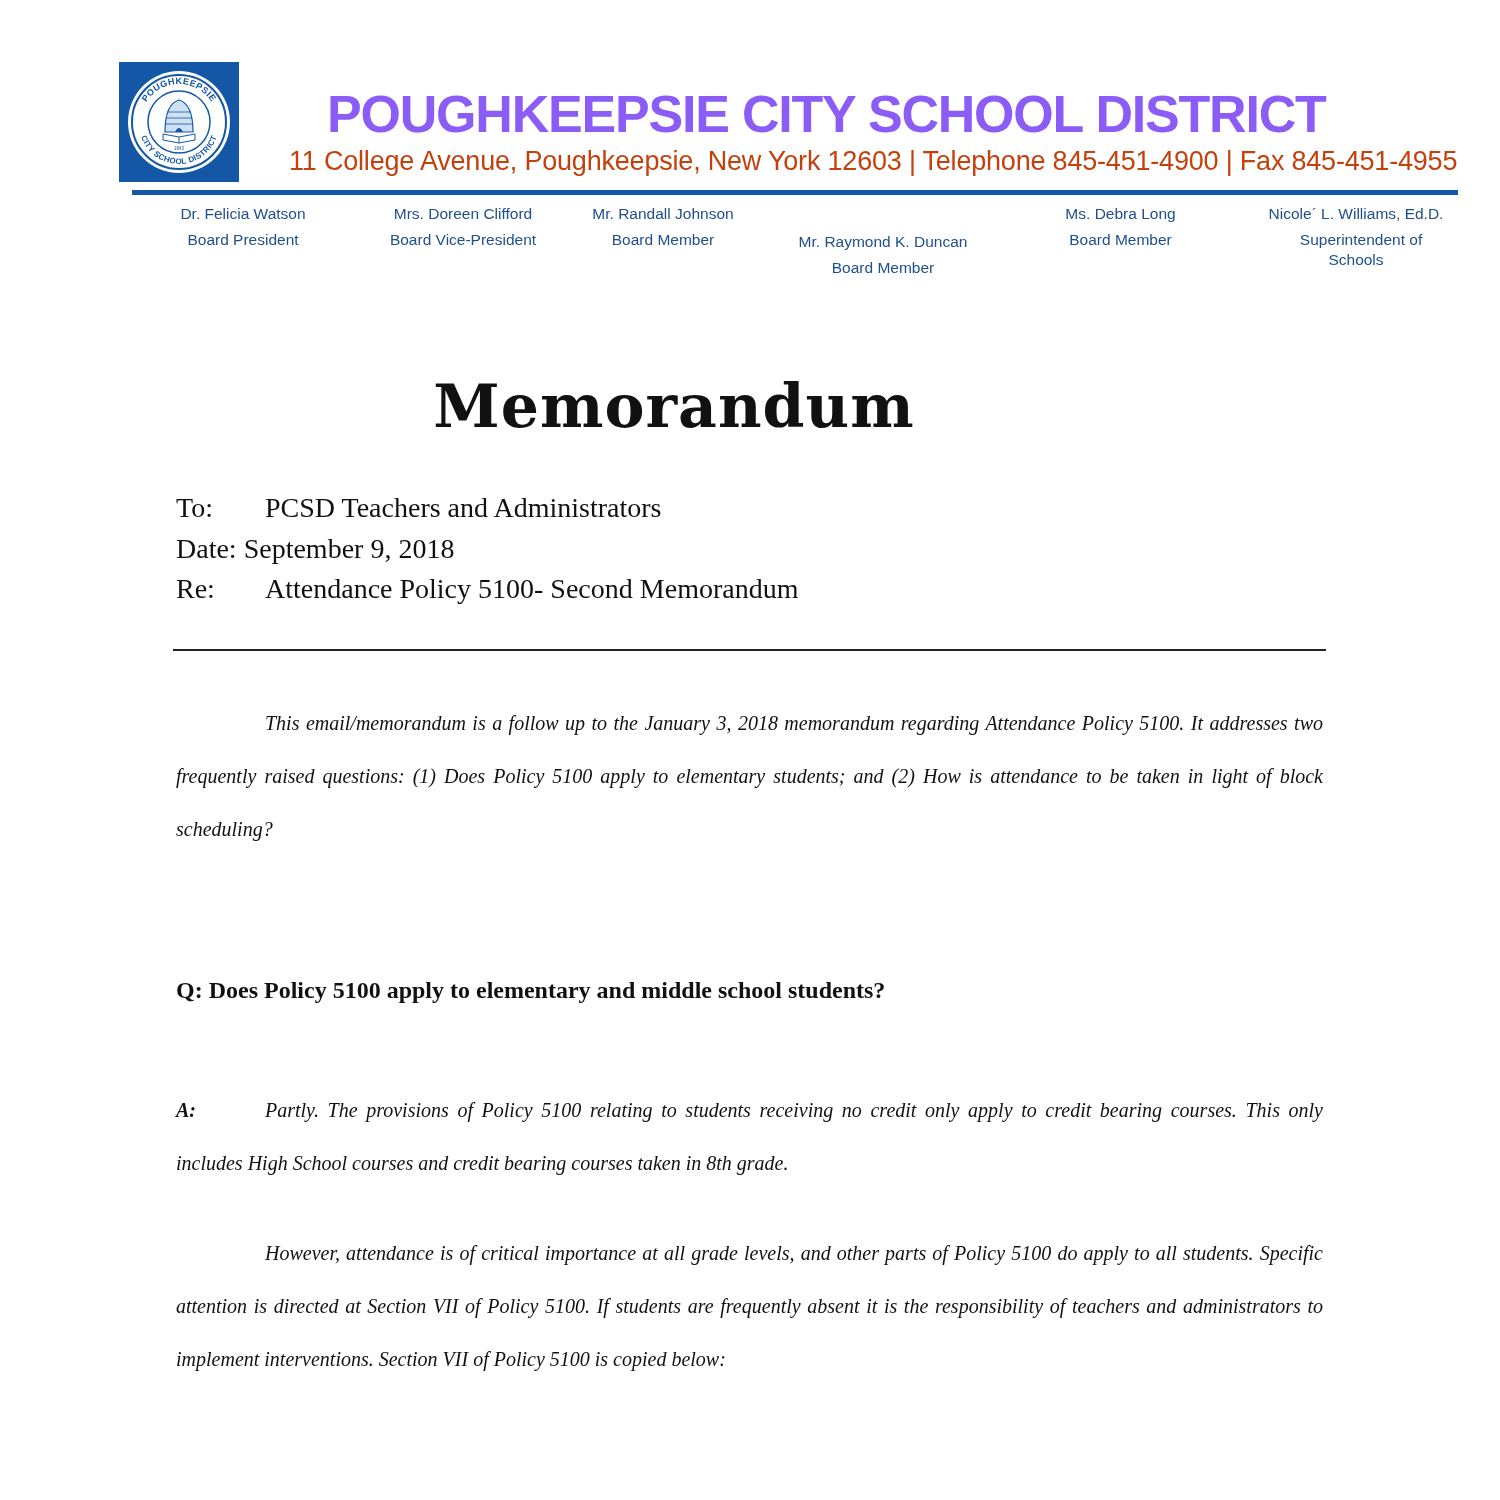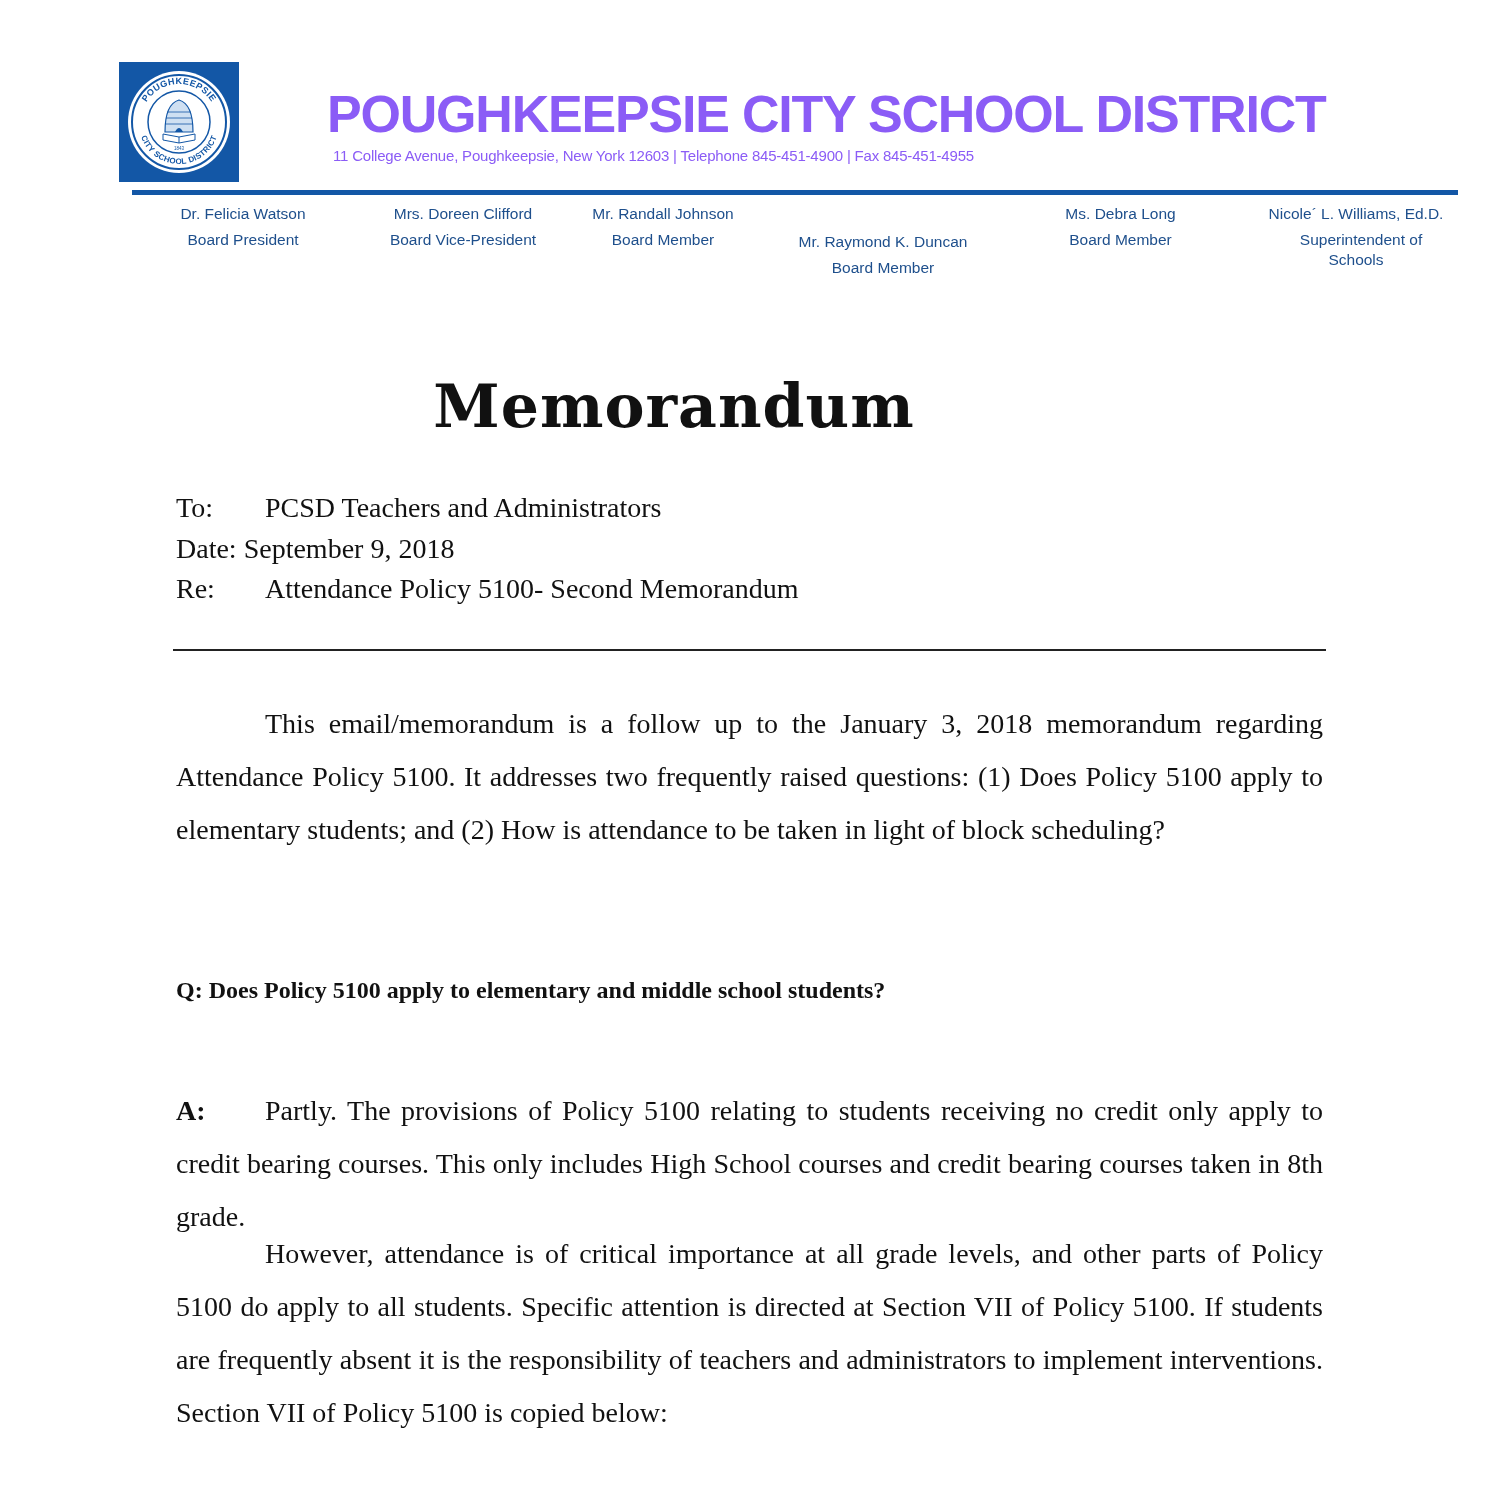--- a/index.html
+++ b/index.html
@@ -2,38 +2,38 @@
 <html><head>
 <meta charset="utf-8">
 <style>
   html, body { margin: 0; padding: 0; background: #ffffff; }
   body { width: 1500px; height: 1500px; position: relative; overflow: hidden; font-family: "Liberation Serif", serif; color: #111; }
 
   
   .seal-box { position: absolute; left: 119px; top: 62px; width: 120px; height: 120px; background: #1357a6; }
   .seal-box svg { position: absolute; left: 6px; top: 6px; }
   .district-name { position: absolute; left: 288px; top: 88px; font-family: "Liberation Sans", sans-serif; font-weight: bold; font-size: 52px; letter-spacing: -1.2px; color: #8b5cf6; white-space: nowrap; line-height: 1; margin-left: 39px; }
-  .district-address { position: absolute; left: 289px; top: 148px; font-family: "Liberation Sans", sans-serif; font-size: 15px; color: #8b5cf6; white-space: nowrap; line-height: 1; letter-spacing: -0.2px; margin-left: 44px; }
+  .district-address { position: absolute; left: 289px; top: 148px; font-family: "Liberation Sans", sans-serif; font-size: 27px; color: #c2410c; white-space: nowrap; line-height: 1; letter-spacing: -0.2px; }
   .header-rule { position: absolute; left: 132px; top: 190px; width: 1326px; height: 5px; background: #1357a6; }
 
   .board { position: absolute; top: 204px; left: 8px; width: 1500px; height: 70px; font-family: "Liberation Sans", sans-serif; font-size: 15.5px; color: #1e4f8c; }
   .member { position: absolute; text-align: center; line-height: 1.25; white-space: nowrap; }
   .member .m-name { display: block; }
   .member .m-title { display: block; margin-top: 7px; }
   .member .m-title-2 { display: block; }
 
   
   .memo-title { position: absolute; left: 0; width: 1348px; top: 376px; text-align: center; font-family: "DejaVu Serif", serif; font-weight: bold; font-size: 60px; letter-spacing: 1px; color: #111; line-height: 1; }
   .memo-meta { position: absolute; left: 176px; top: 488px; font-size: 28px; line-height: 40.5px; }
   .meta-row { white-space: nowrap; height: 40.5px; }
   .meta-label { display: inline-block; width: 89px; }
   .meta-label.tight { width: auto; margin-right: 7px; }
   .meta-rule { position: absolute; left: 173px; top: 649px; width: 1153px; height: 2px; background: #222; }
 
-  .body-text { position: absolute; left: 176px; width: 1147px; font-size: 28px; line-height: 53px; text-align: justify; }
+  .body-text { position: absolute; left: 176px; width: 1147px; font-size: 20px; line-height: 53px; text-align: justify; font-style: italic; }
   .p1 { top: 697px; }
   .indent { text-indent: 89px; }
   .question { position: absolute; left: 176px; top: 964px; font-size: 24px; font-weight: bold; white-space: nowrap; line-height: 53px; }
   .answer { top: 1084px; }
   .answer .a-label { font-weight: bold; display: inline-block; width: 89px; }
   .p3 { top: 1227px; }
 </style>
 </head>
 <body>
 

